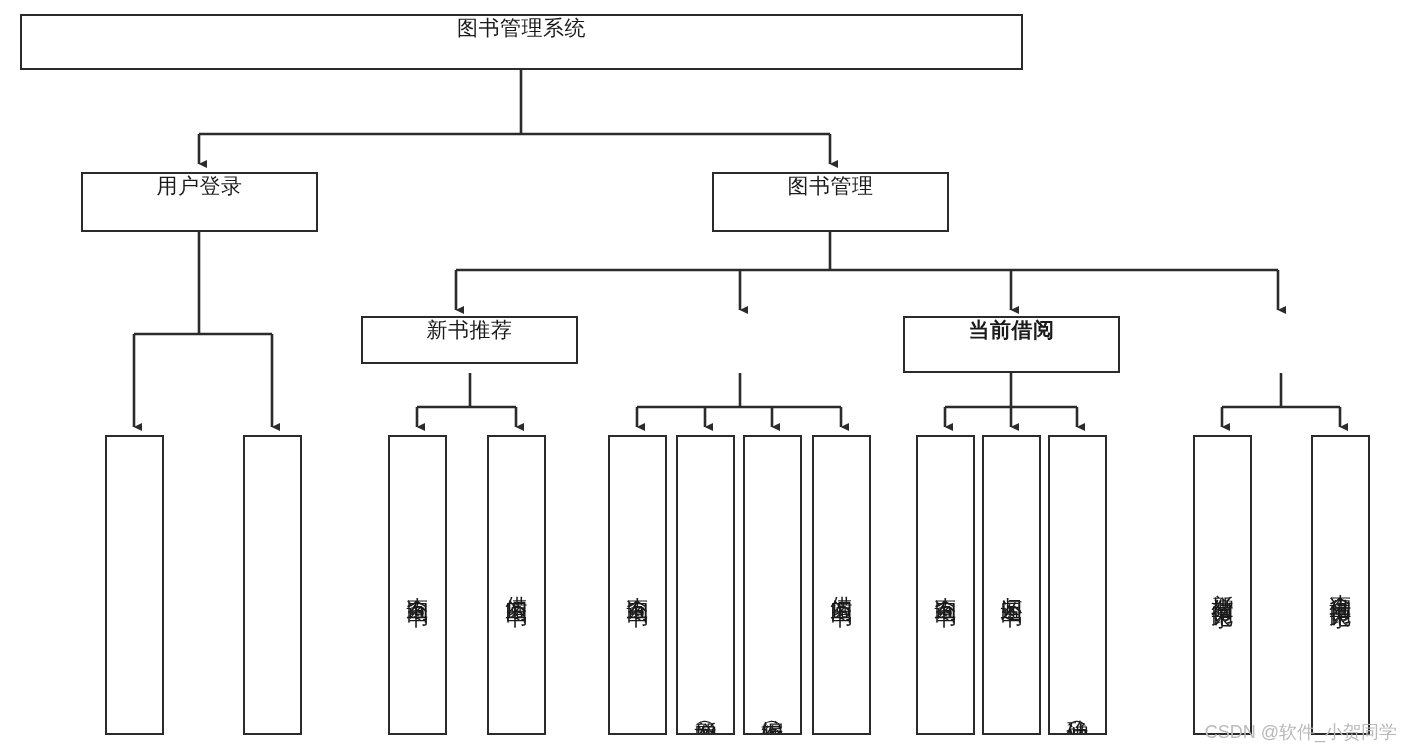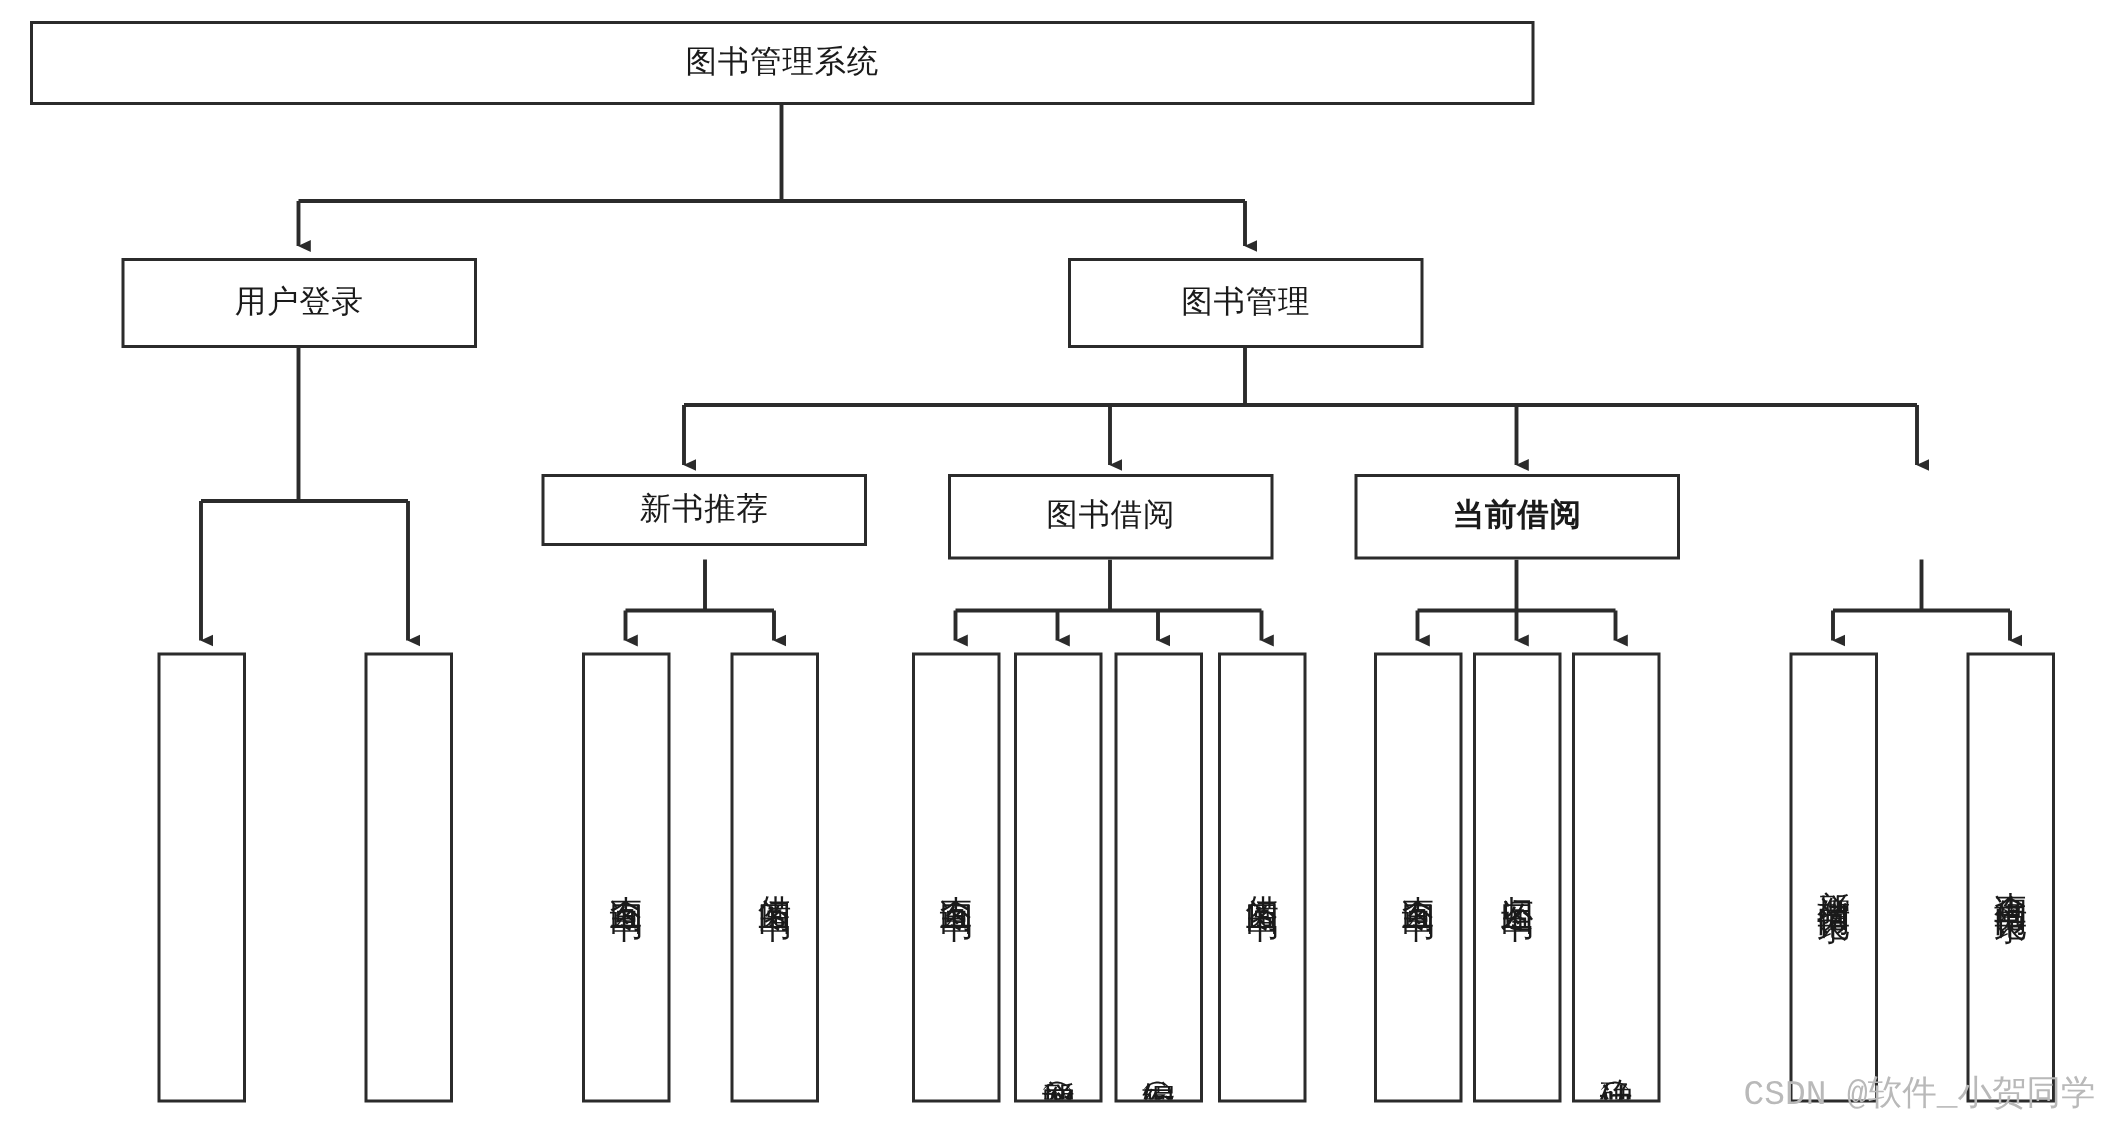--- a/index.html
+++ b/index.html
@@ -18,21 +18,21 @@
     width: 1405px;
     height: 747px;
     background: #ffffff;
   }
   .node {
     position: absolute;
     box-sizing: border-box;
     background: #ffffff;
     border: 2.5px solid #2b2b2b;
     display: flex;
-    align-items: center;
+    align-items: flex-start;
     justify-content: center;
     overflow: hidden;
   }
   .node-label {
     color: #1a1a1a;
     letter-spacing: 0.5px;
     white-space: nowrap;
     line-height: 1.15;
   }
   .node.horizontal .node-label {
@@ -59,24 +59,24 @@
     left: 0;
     top: 0;
     width: 1405px;
     height: 747px;
     pointer-events: none;
   }
   .watermark {
     position: absolute;
     right: 8px;
     bottom: 3px;
-    font-size: 23px;
+    font-size: 18px;
     color: #b9b9b9;
     white-space: nowrap;
-    font-family: Liberation Mono, monospace;
+    font-family: Liberation Sans, sans-serif;
     margin-left: 37px;
   }
 </style>
 </head>
 <body>
 
 <div id="diagram-root">
 
   <svg id="connectors" viewBox="0 0 1405 747" xmlns="http://www.w3.org/2000/svg">
     <defs>
@@ -135,23 +135,20 @@
   <div class="node horizontal" style="left:81px; top:172px; width:237px; height:60px;">
     <span class="node-label">用户登录</span>
   </div>
   <div class="node horizontal" style="left:712px; top:172px; width:237px; height:60px;">
     <span class="node-label">图书管理</span>
   </div>
 
   <div class="node horizontal" style="left:361px; top:316px; width:217px; height:48px;">
     <span class="node-label">新书推荐</span>
   </div>
-  <div class="node horizontal" style="left:632px; top:316px; width:217px; height:57px;">
-    <span class="node-label">图书借阅</span>
-  </div>
   <div class="node horizontal" style="left:903px; top:316px; width:217px; height:57px;font-weight:bold;">
     <span class="node-label">当前借阅</span>
   </div>
 
   <div class="node vertical" style="left:105px; top:435px; width:59px; height:300px;">
     <span class="node-label">用户登录</span>
   </div>
   <div class="node vertical" style="left:243px; top:435px; width:59px; height:300px;">
     <span class="node-label">注销登录</span>
   </div>

